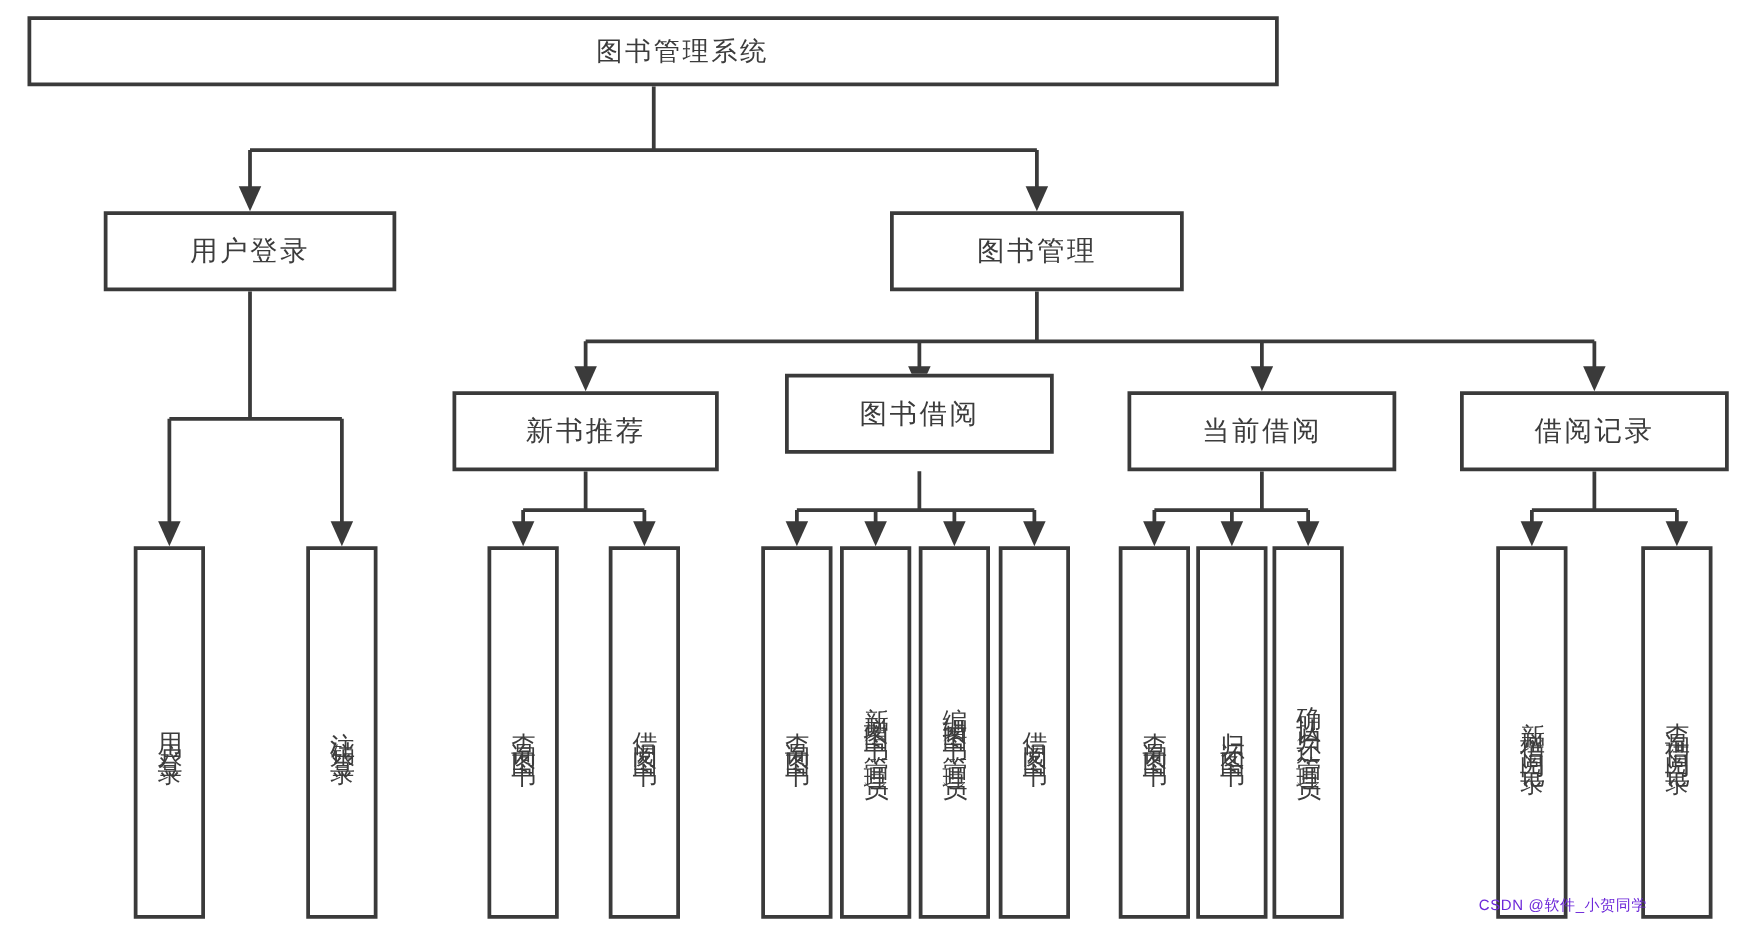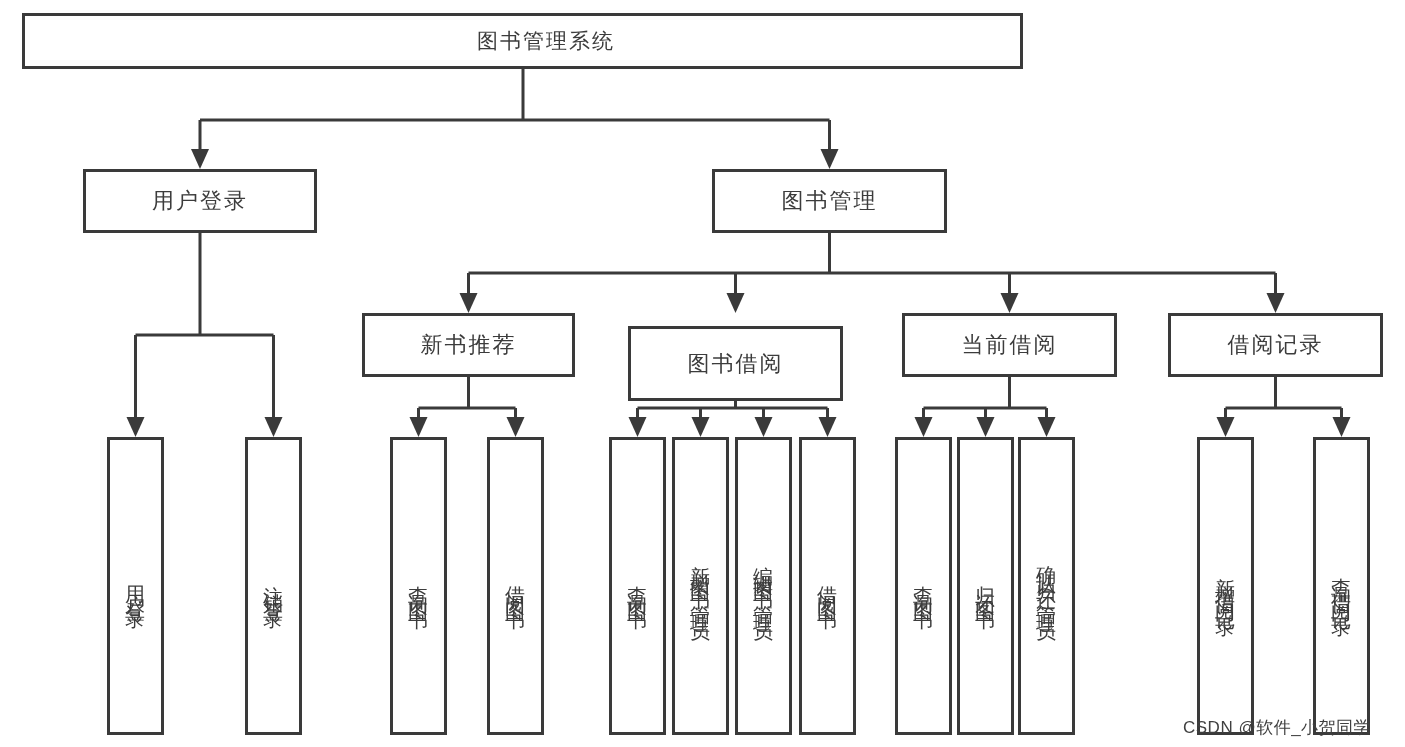--- a/index.html
+++ b/index.html
@@ -43,23 +43,23 @@
     text-orientation: mixed;
     font-size: 20px;
     line-height: 1;
     letter-spacing: 8px;
     white-space: nowrap;
     color: #3c3c3c;
   }
   .watermark {
     position: absolute;
     left: 1183px; top: 716px;
-    font-size: 17px;
+    font-size: 12px;
     letter-spacing: 0.5px;
-    color: #404040;
+    color: #6d28d9;
     white-space: nowrap;
     z-index: 5;
   }
 </style>
 </head>
 <body>
 
 <div class="canvas">
 
   <svg class="connectors" viewBox="0 0 1405 747" xmlns="http://www.w3.org/2000/svg">
@@ -116,21 +116,21 @@
   <div class="node h" style="left:83px; top:169px; width:234px; height:64px;">
     <span>用户登录</span>
   </div>
   <div class="node h" style="left:362px; top:313px; width:213px; height:64px;">
     <span>新书推荐</span>
   </div>
 
   <div class="node h" style="left:712px; top:169px; width:235px; height:64px;">
     <span>图书管理</span>
   </div>
-  <div class="node h" style="left:628px; top:326px; width:215px; height:75px;text-align:center;">
+  <div class="node h" style="left:628px; top:299px; width:215px; height:64px;text-align:center;">
     <span>图书借阅</span>
   </div>
   <div class="node h" style="left:902px; top:313px; width:215px; height:64px;text-align:center;">
     <span>当前借阅</span>
   </div>
   <div class="node h" style="left:1168px; top:313px; width:215px; height:64px;">
     <span>借阅记录</span>
   </div>
 
   <div class="node leaf" style="left:107px;">

